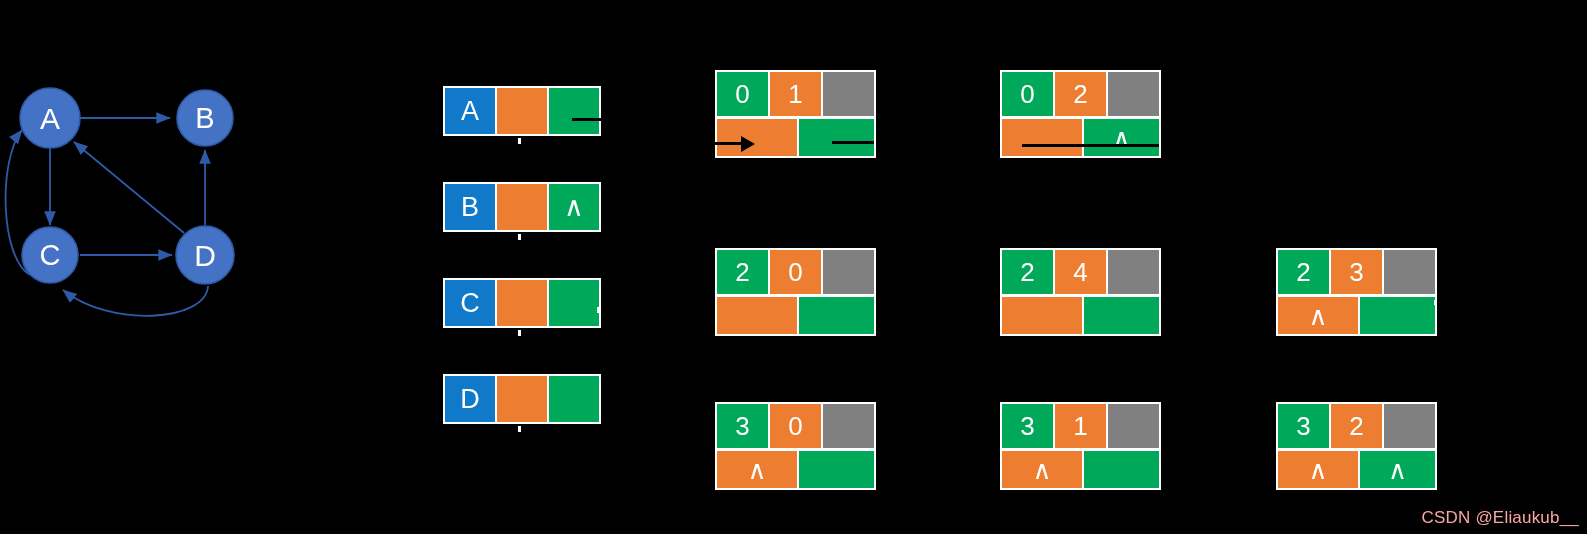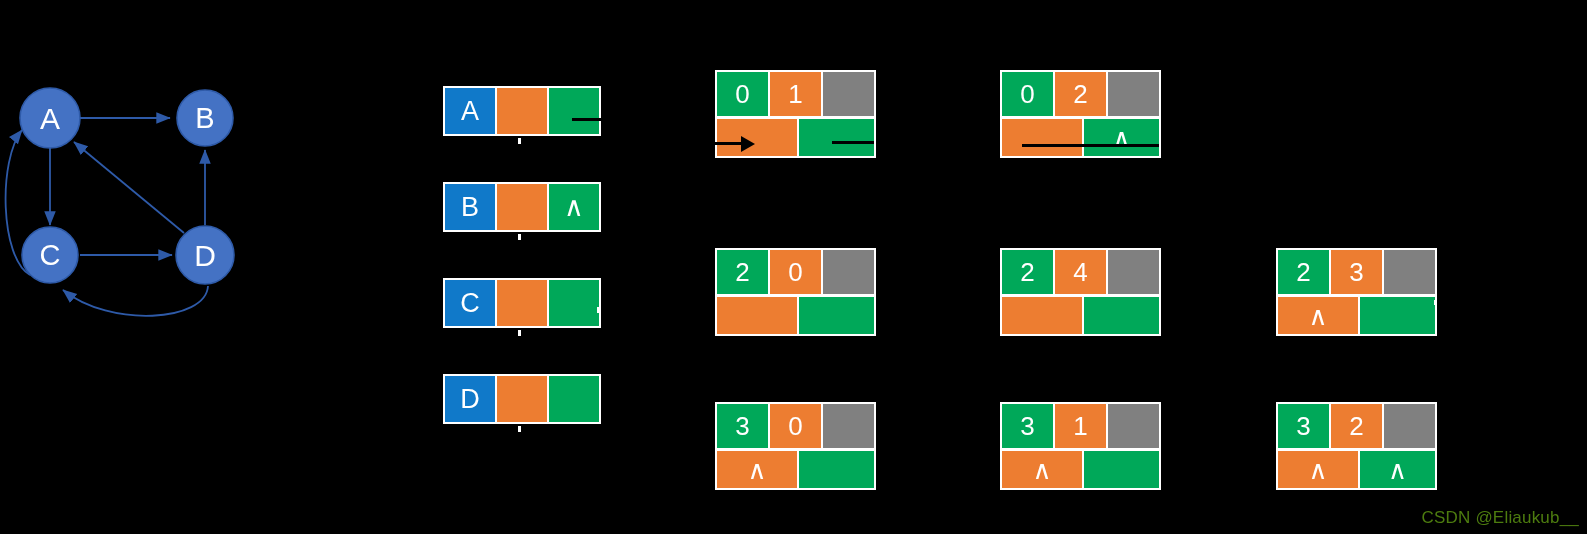--- a/index.html
+++ b/index.html
@@ -96,21 +96,21 @@
     border-top: 8px solid transparent;
     border-bottom: 8px solid transparent;
     border-left: 14px solid #000000;
   }
 
   
   #watermark {
     position: absolute;
     right: 8px;
     bottom: 6px;
-    color: #4d7c0f;
+    color: #fca5a5;
     font-size: 17px;
     letter-spacing: 0.2px;
   }
   .dot-artifact {
     position: absolute;
     width: 3px; height: 6px;
     background: #ffffff;
   }
 </style>
 </head>

